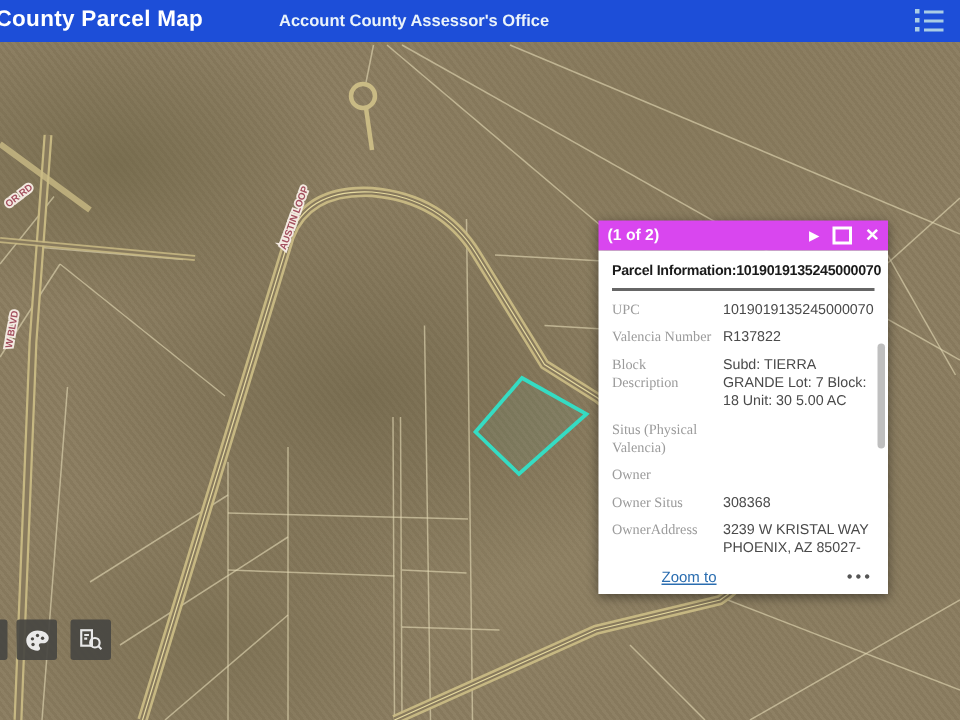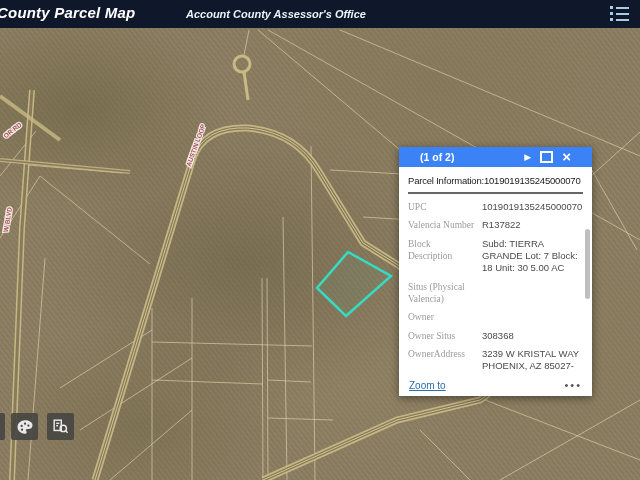--- a/index.html
+++ b/index.html
@@ -1,19 +1,19 @@
 <!DOCTYPE html>
 <html><head>
 <meta charset="utf-8">
 <style>
   html,body{margin:0;padding:0;}
   .app{position:relative;width:640px;height:480px;overflow:hidden;font-family:"Liberation Sans",sans-serif;background:#8b7d60;}
 
   
-  .topbar{position:absolute;top:0;left:0;width:640px;height:28px;background:#0f172a;z-index:30;font-style:italic;}
+  .topbar{position:absolute;top:0;left:0;width:640px;height:28px;background:#1d4ed8;z-index:30;}
   .topbar .title{position:absolute;left:-3px;top:4px;color:#fff;font-size:15px;font-weight:700;letter-spacing:.2px;white-space:nowrap;}
   .topbar .subtitle{position:absolute;left:186px;top:8px;color:#eaf3fa;font-size:11px;font-weight:700;white-space:nowrap;}
   .menu-icon{position:absolute;right:10px;top:6px;width:20px;height:16px;cursor:pointer;}
   .menu-icon .mrow{display:flex;align-items:center;gap:3px;margin-bottom:3px;}
   .menu-icon .mrow::before{content:"";width:3px;height:3px;background:#a9cce6;}
   .menu-icon .mrow::after{content:"";width:13px;height:2px;background:#a9cce6;}
 
   
   .map{position:absolute;top:28px;left:0;width:640px;height:452px;background-color:#8b7d60;
     background-image:
@@ -21,35 +21,35 @@
       radial-gradient(ellipse 300px 190px at 68% 12%, rgba(128,115,84,.45), transparent 70%),
       radial-gradient(ellipse 280px 200px at 38% 52%, rgba(99,90,62,.45), transparent 72%),
       radial-gradient(ellipse 240px 170px at 88% 70%, rgba(133,120,90,.40), transparent 70%),
       radial-gradient(ellipse 220px 150px at 22% 88%, rgba(110,100,70,.45), transparent 70%),
       radial-gradient(ellipse 180px 120px at 55% 78%, rgba(150,137,105,.30), transparent 70%),
       repeating-linear-gradient(52deg, rgba(255,255,255,.025) 0 2px, rgba(0,0,0,.03) 2px 4px);}
   .map svg{position:absolute;top:0;left:0;}
 
   
   .popup{position:absolute;left:399px;top:147px;width:193px;z-index:20;filter:drop-shadow(0 2px 4px rgba(0,0,0,.45));}
-  .popup-header{height:20px;background:#3b82f6;color:#fff;display:flex;align-items:center;padding:0 21px;}
+  .popup-header{height:20px;background:#d946ef;color:#fff;display:flex;align-items:center;padding:0 6px;}
   .popup-pages{font-size:10.5px;font-weight:700;flex:1;}
   .popup-hicons{display:flex;align-items:center;gap:9px;}
   .ph-play{font-size:9px;line-height:1;cursor:pointer;}
   .ph-max{width:9px;height:8px;border:2px solid #fff;cursor:pointer;}
   .ph-close{font-size:15px;font-weight:700;line-height:1;cursor:pointer;margin-top:-2px;}
   .popup-body{position:relative;background:#fff;height:229px;padding:8px 9px 24px 9px;box-sizing:border-box;overflow:hidden;}
-  .popup-title{font-size:9.5px;font-weight:400;color:#1a1a1a;letter-spacing:-.2px;white-space:nowrap;}
+  .popup-title{font-size:9.5px;font-weight:700;color:#1a1a1a;letter-spacing:-.2px;white-space:nowrap;}
   .popup-divider{border:none;border-top:2px solid #666;margin:6px 0 7px 0;}
   .prow{display:flex;margin-bottom:6px;}
   .plabel{width:68px;min-width:68px;font-size:9.5px;color:#9b9b9b;line-height:1.3;padding-right:6px;font-family:Liberation Serif, serif;}
   .pvalue{font-size:9.5px;color:#4a4a4a;line-height:1.3;}
   .popup-scrollthumb{position:absolute;right:2px;top:62px;width:5px;height:70px;background:#bfbfbf;border-radius:3px;}
   .popup-footer{position:absolute;left:0;right:0;bottom:0;height:22px;display:flex;align-items:center;justify-content:space-between;padding:0 10px;background:#fff;}
-  .zoomto{font-size:10px;color:#2a6db0;text-decoration:underline;cursor:pointer;}
+  .zoomto{font-size:10px;color:#2a6db0;text-decoration:underline;cursor:pointer;margin-left:32px;}
   .pellipsis{font-size:11px;color:#555;letter-spacing:2px;cursor:pointer;}
 
   
   .tools{position:absolute;left:0;top:413px;z-index:25;}
   .toolbtn{position:absolute;width:27px;height:27px;background:rgba(72,70,66,.92);border-radius:2px;display:flex;align-items:center;justify-content:center;cursor:pointer;}
   .toolbtn svg{display:block;}
 </style>
 </head>
 <body>
 

